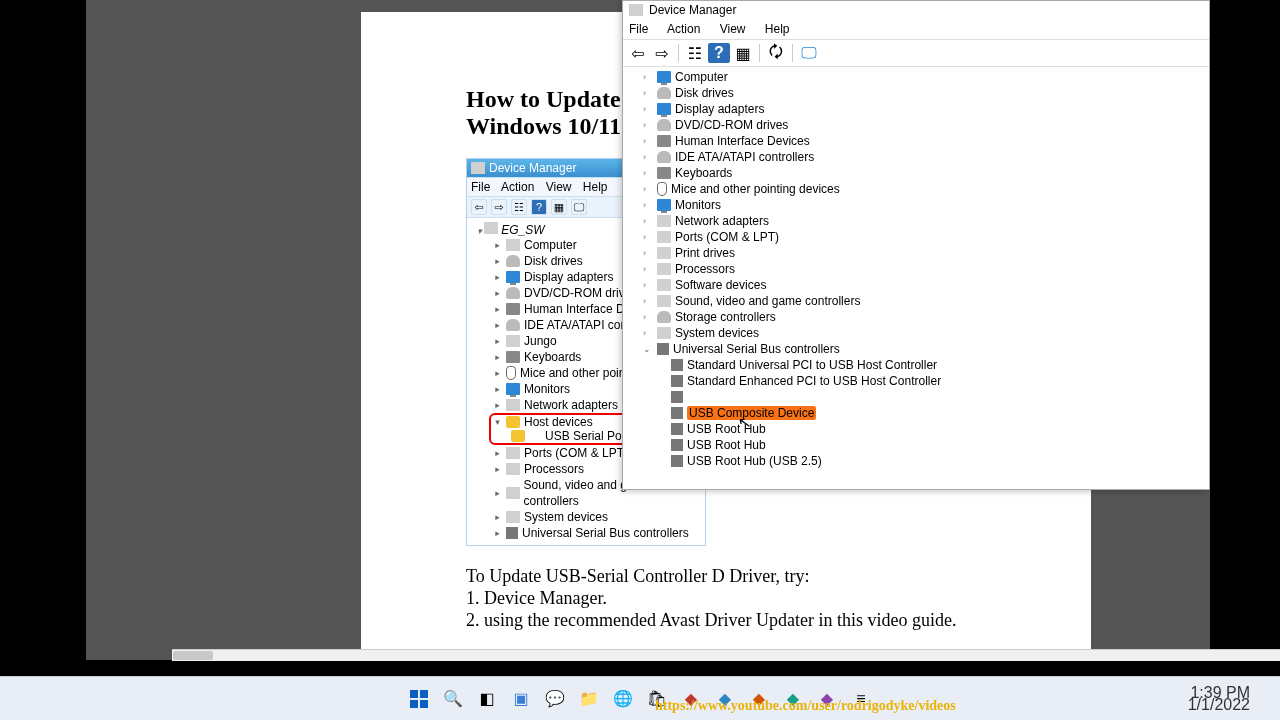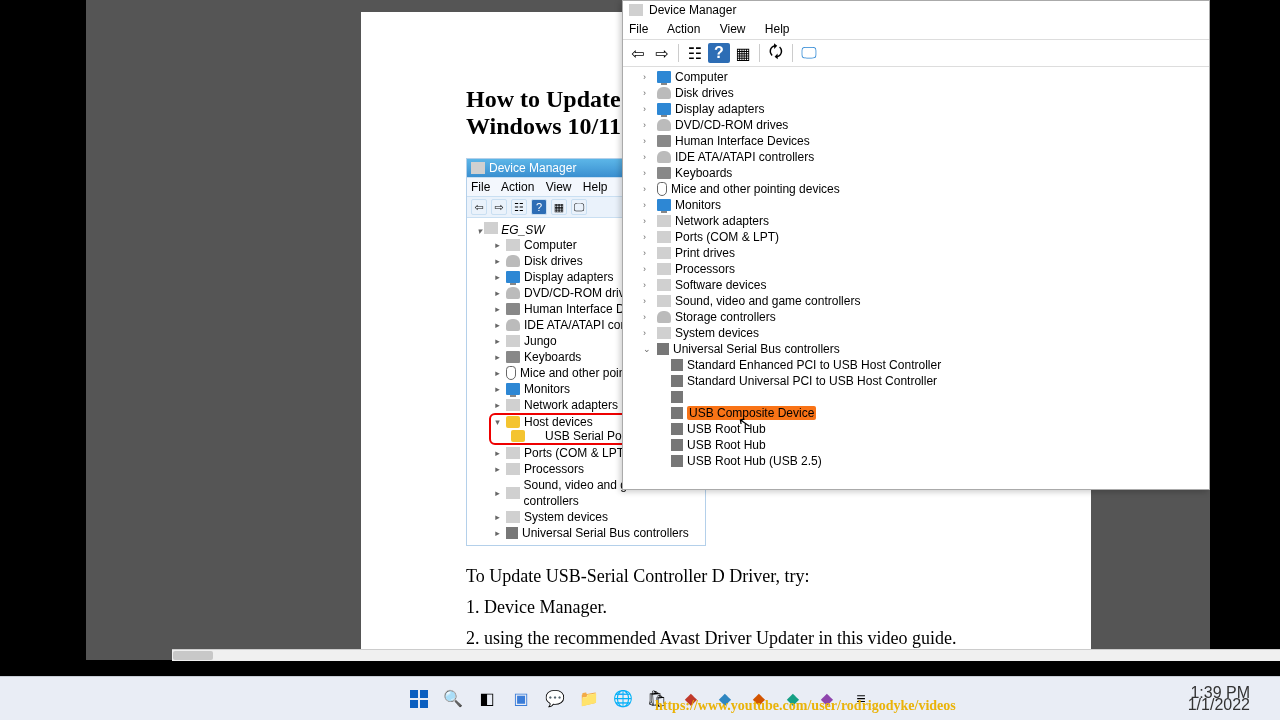--- a/index.html
+++ b/index.html
@@ -24,21 +24,21 @@
   .ic.mon { background:#2d87d4; border-radius:1px; position:relative; }
   .ic.mon:after { content:""; position:absolute; bottom:-2px; left:4px; width:6px; height:2px; background:#888; }
   .ic.disk { background:#bbb; border-radius:6px 6px 2px 2px; }
   .ic.kbd { background:#888; border-radius:1px; }
   .ic.mouse { width:10px; height:14px; border:1px solid #666; border-radius:5px 5px 7px 7px; background:#fff; }
   .ic.pc { background:#d0d0d0; }
   .ic.other { background:#f4c430; border-radius:2px; }
   .ic.usb { background:#777; width:12px; }
   .redbox { border:2.5px solid #e00; border-radius:6px; padding:0 2px; margin:0 4px 0 22px; }
 
-  .doc p { font-family:"Times New Roman",serif; font-size:18px; margin:10px 0; }
+  .doc p { font-family:"Times New Roman",serif; font-size:18px; margin:1px 0; }
 
   
   .dm-win { position:absolute; left:622px; top:0; width:588px; height:490px; background:#fff; border:1px solid #aaa; box-shadow:-2px 2px 6px rgba(0,0,0,.2); }
   .dm-win .titlebar { background:#fff; padding:2px 6px; font-size:12px; display:flex; align-items:center; gap:6px; }
   .dm-win .menubar { font-size:12px; padding:3px 6px; }
   .dm-win .menubar span { margin-right:16px; }
   .dm-win .toolbar { border-top:1px solid #ddd; border-bottom:1px solid #ddd; padding:3px 4px; display:flex; gap:2px; align-items:center; }
   .dm-win .toolbar .sep { width:1px; height:18px; background:#ccc; margin:0 3px; }
   .dm-win .tbtn2 { width:22px; height:20px; display:flex; align-items:center; justify-content:center; border:1px solid transparent; border-radius:2px; }
   .dm-win .tree { font-size:12px; padding:2px 0; overflow:auto; height:420px; }
@@ -303,25 +303,25 @@
         <span class="ic pc"></span>
         <span class="label">System devices</span>
       </div>
     <div class="row">
         <span class="arr">⌄</span>
         <span class="ic usb"></span>
         <span class="label">Universal Serial Bus controllers</span>
       </div>
     <div class="row child">
         <span class="ic usb"></span>
+        <span class="label">Standard Universal PCI to USB Host Controller</span>
+      </div>
+    <div class="row child">
+        <span class="ic usb"></span>
         <span class="label">Standard Enhanced PCI to USB Host Controller</span>
-      </div>
-    <div class="row child">
-        <span class="ic usb"></span>
-        <span class="label">Standard Universal PCI to USB Host Controller</span>
       </div>
     <div class="row child">
         <span class="ic usb"></span>
       </div>
     <div class="row child selected">
         <span class="ic usb"></span>
         <span class="label">USB Composite Device</span>
       </div>
     <div class="row child">
         <span class="ic usb"></span>

